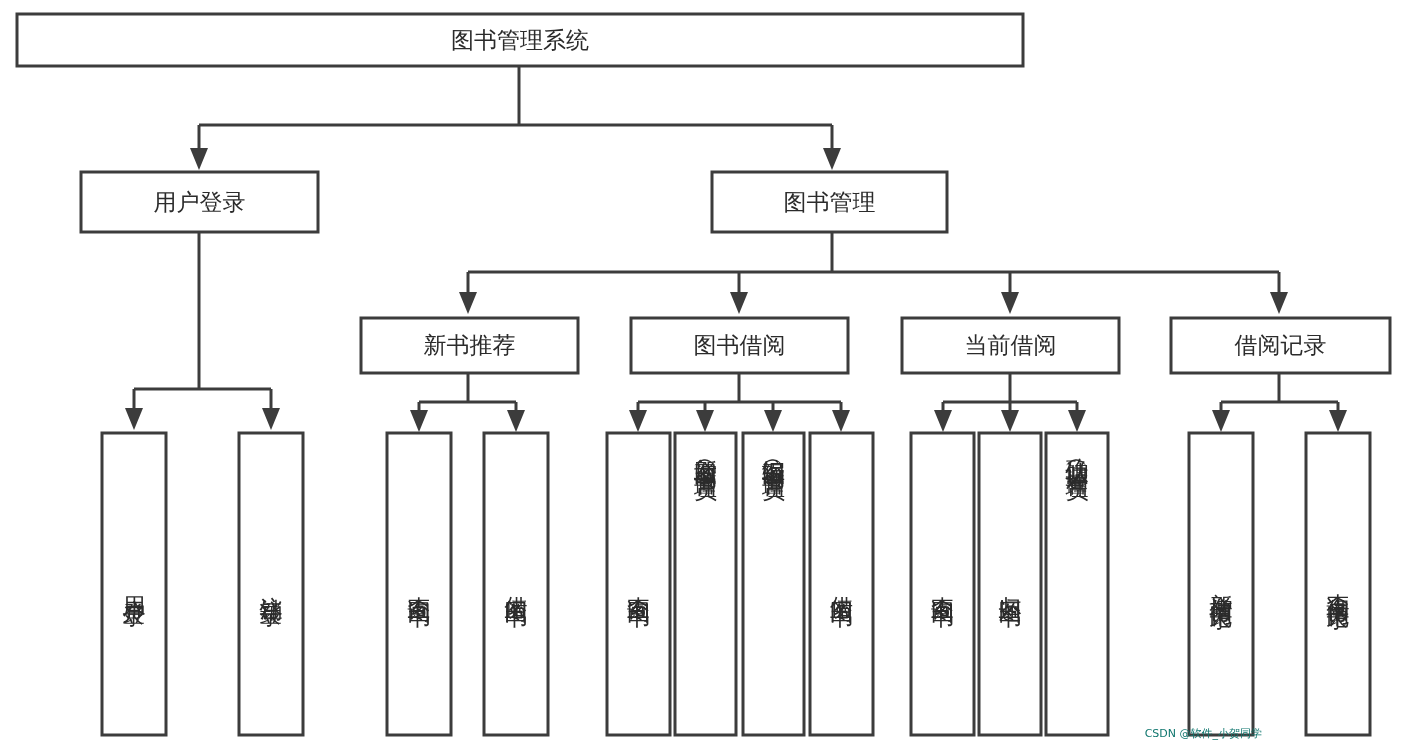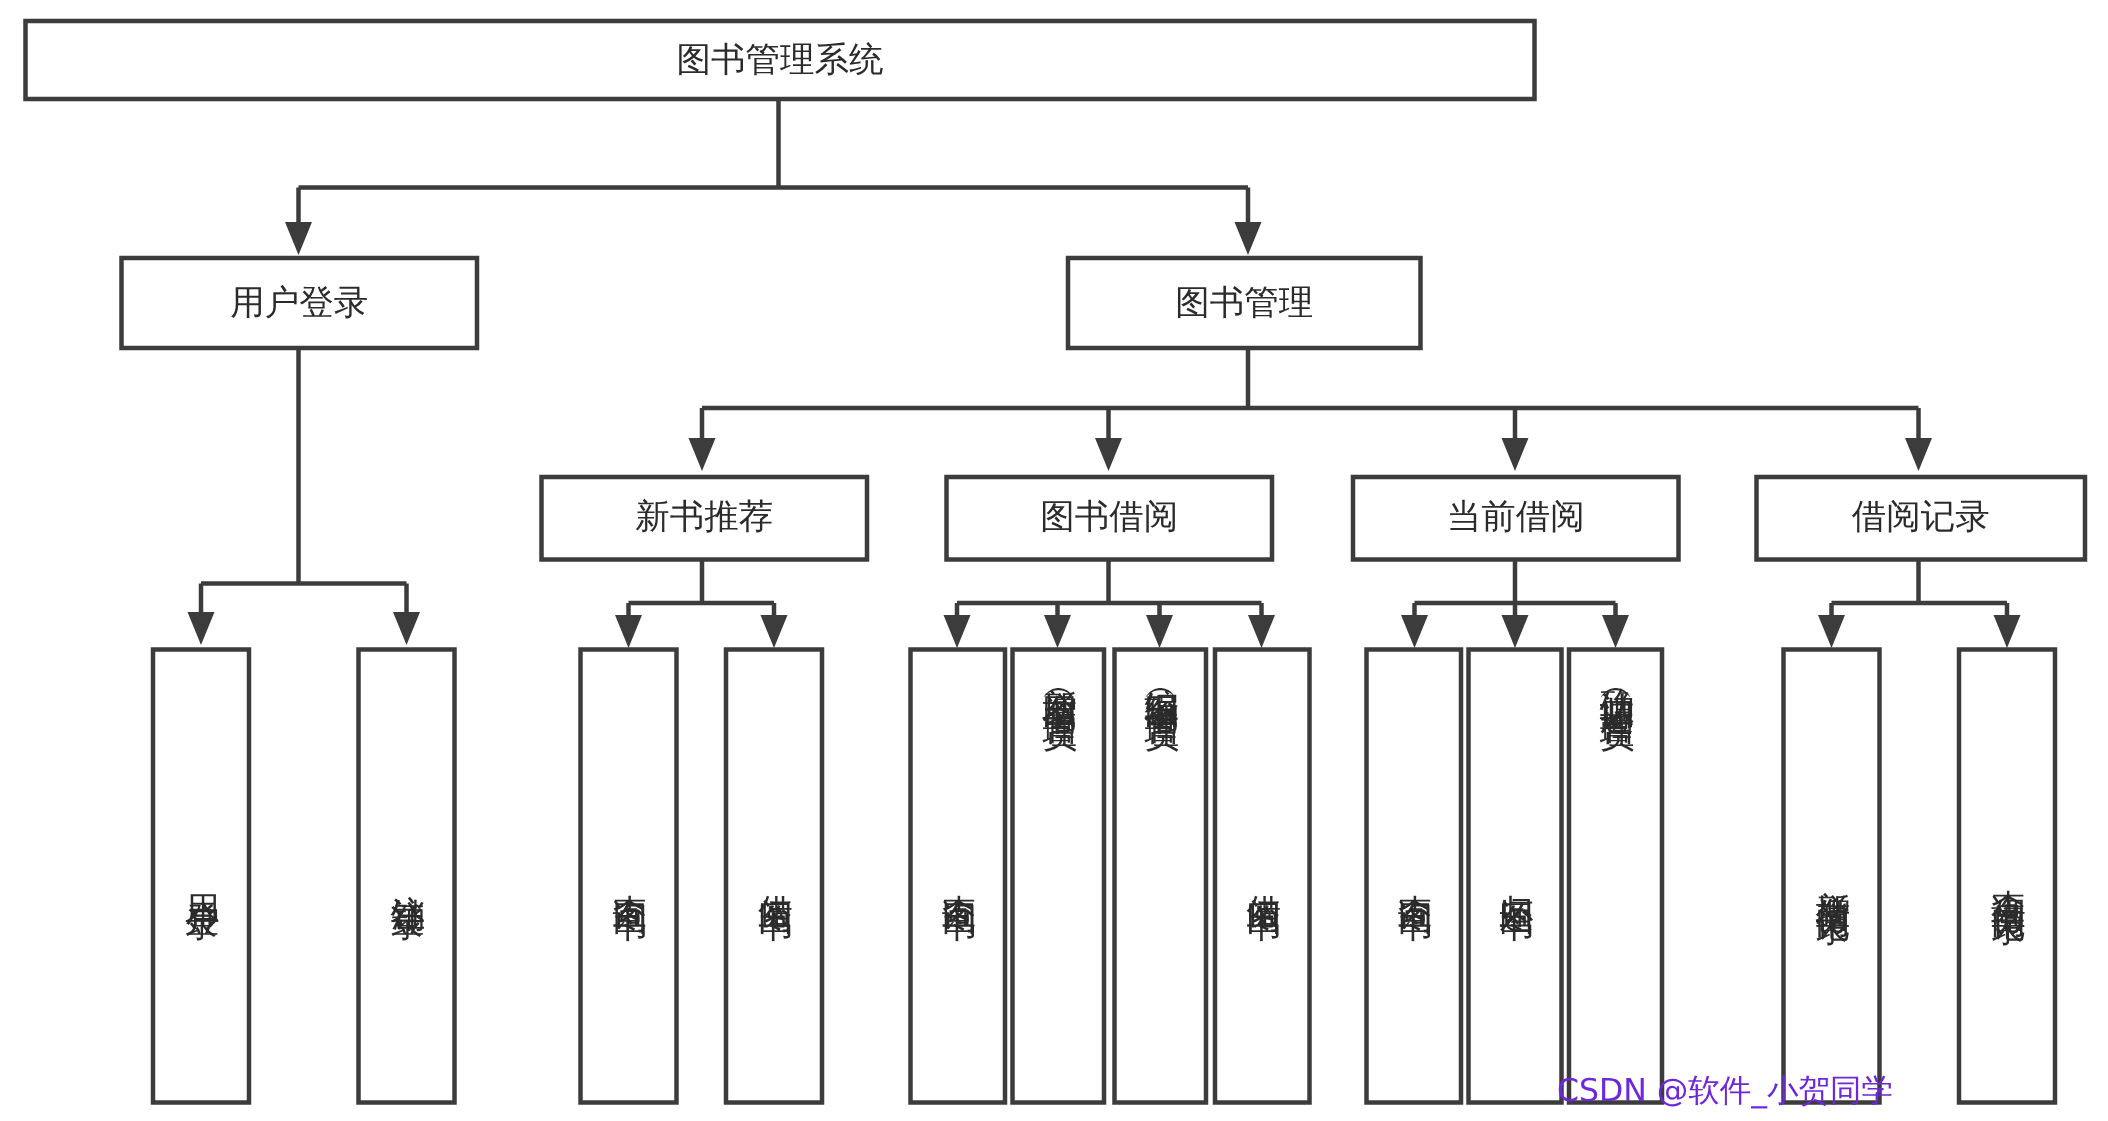--- a/index.html
+++ b/index.html
@@ -68,22 +68,22 @@
     color: #2b2b2b;
     letter-spacing: 3px;
     line-height: 1;
     white-space: nowrap;
   }
   .watermark {
     position: absolute;
     right: 10px;
     bottom: 6px;
     font-family: "DejaVu Sans", "Liberation Sans", sans-serif;
-    font-size: 21px;
-    color: #6d28d9;
+    font-size: 11px;
+    color: #0f766e;
     white-space: nowrap;
     user-select: none;
   }
 </style>
 </head>
 <body>
 
 <div id="diagram-root">
 
   <svg class="diagram" viewBox="0 0 1405 747" xmlns="http://www.w3.org/2000/svg">

